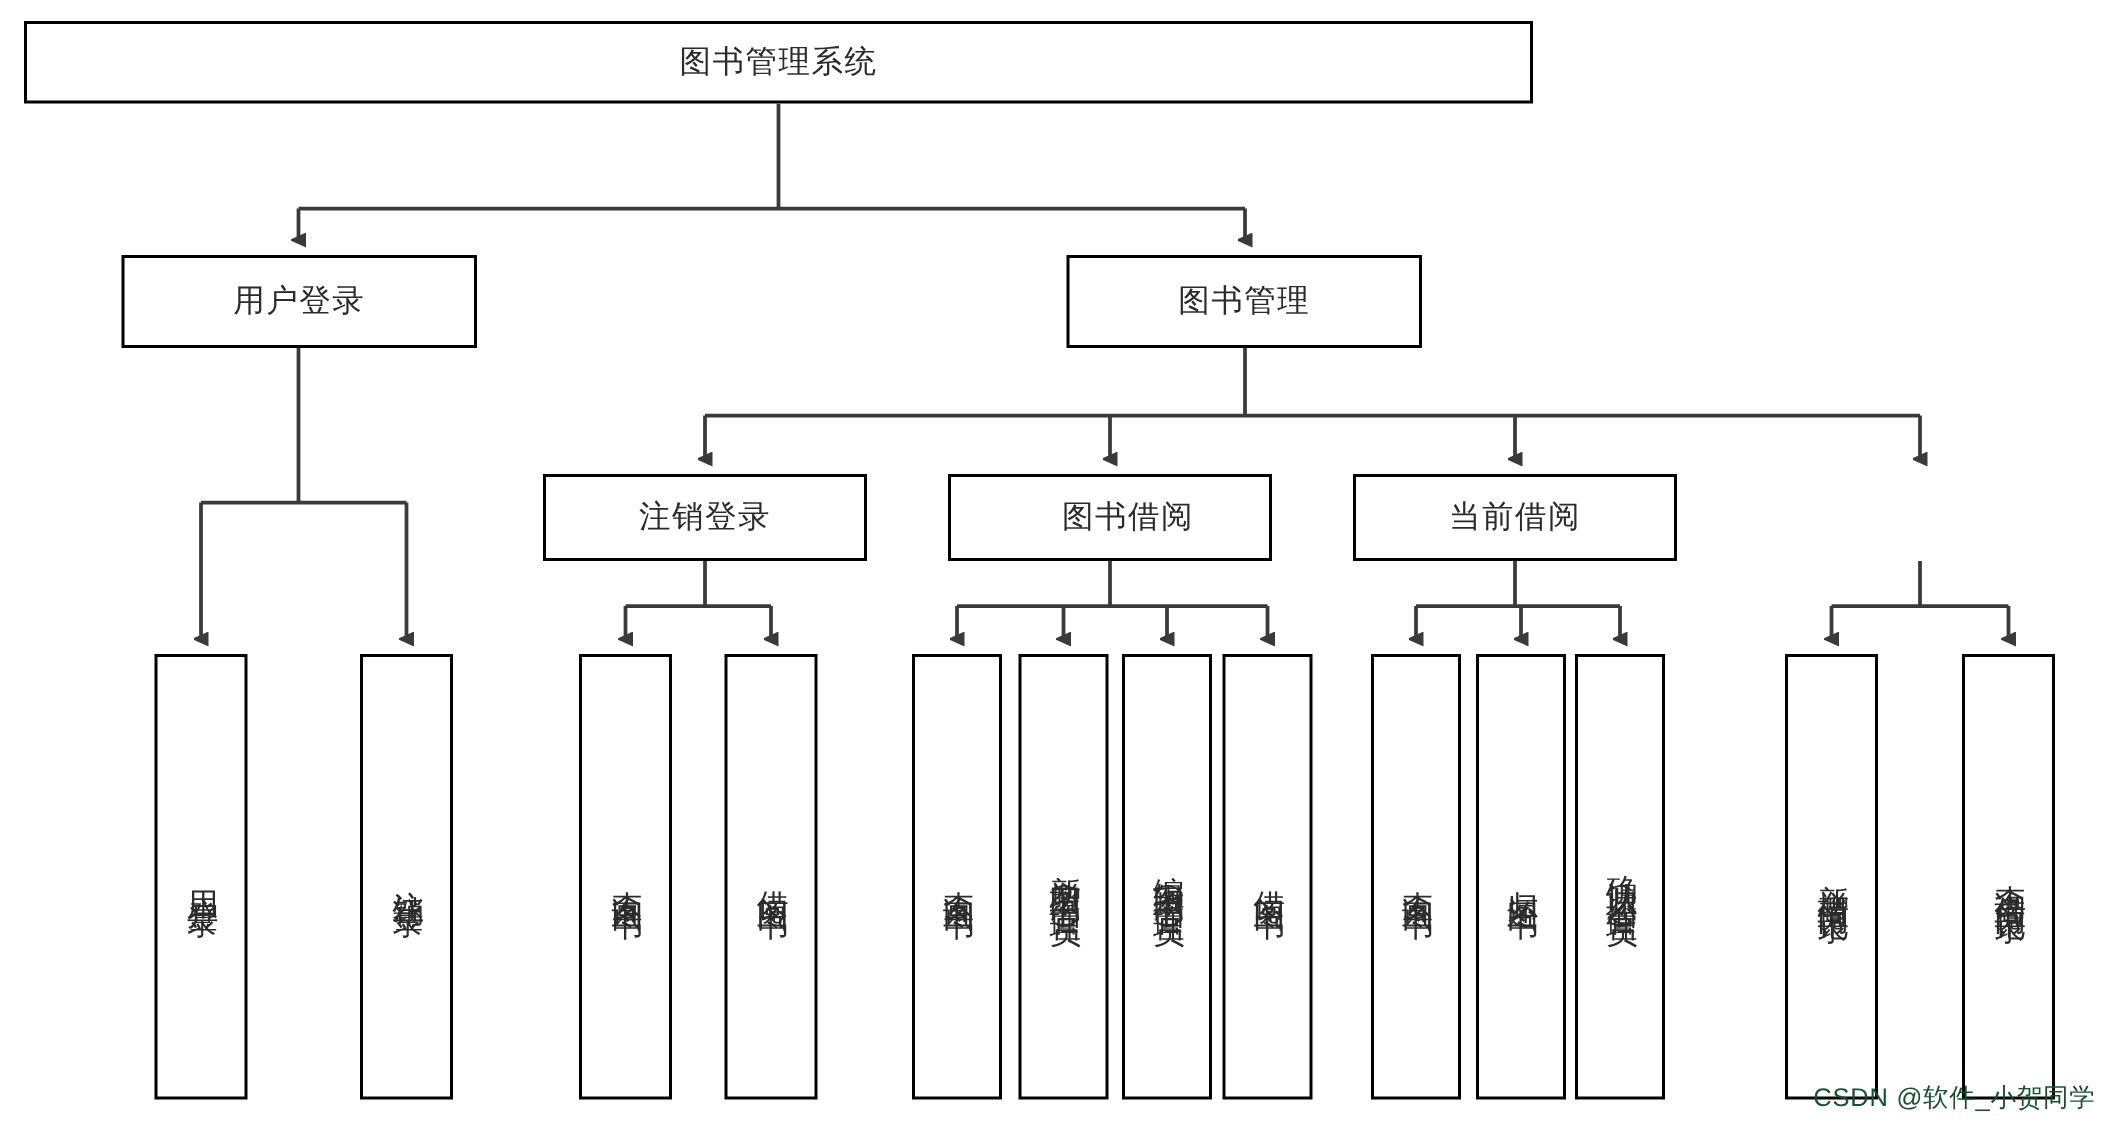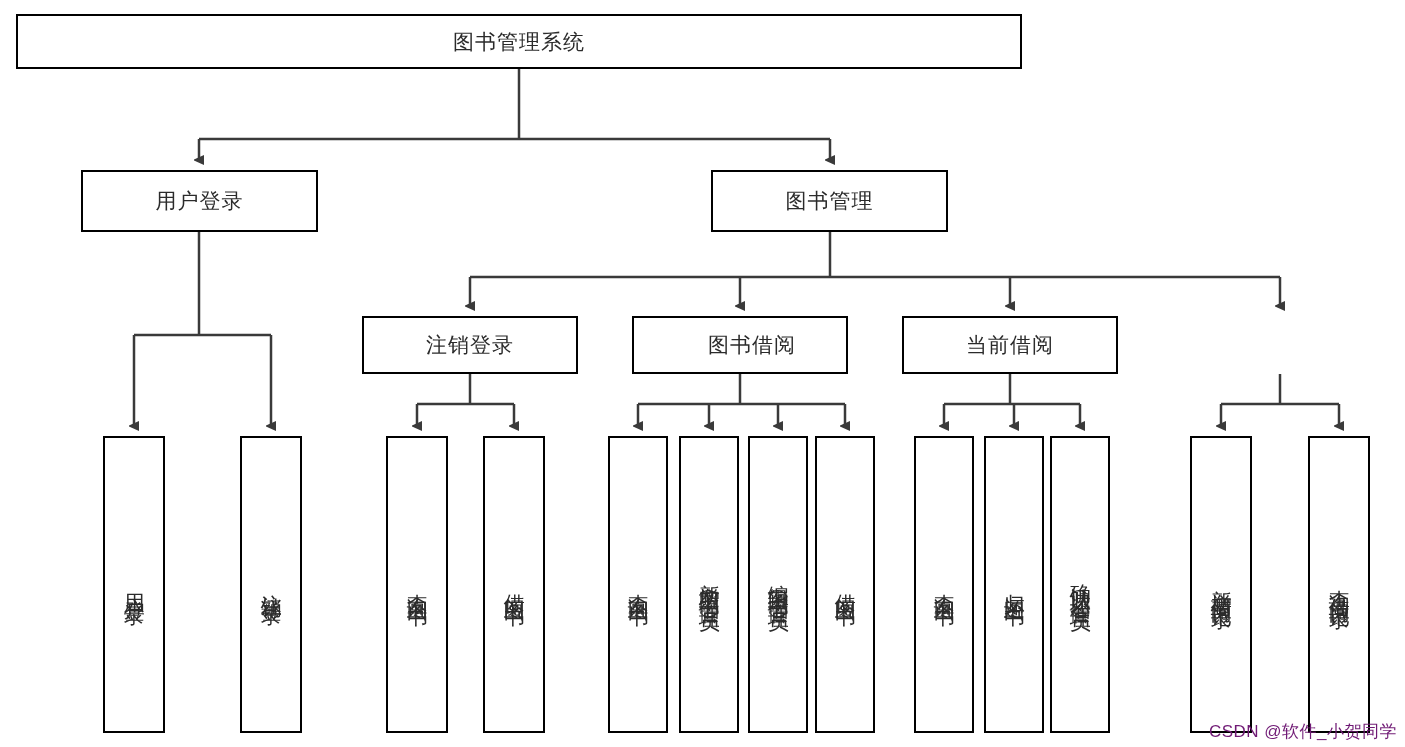--- a/index.html
+++ b/index.html
@@ -50,21 +50,21 @@
   }
   .node-label {
     display: block;
     white-space: nowrap;
   }
   #watermark {
     position: absolute;
     right: 8px;
     bottom: 4px;
     font-size: 17px;
-    color: #701a75;
+    color: #14532d;
     letter-spacing: 0.5px;
     white-space: nowrap;
   }
 </style>
 </head>
 <body>
 
 <div id="canvas">
 
   <svg class="connectors" viewBox="0 0 1405 747" xmlns="http://www.w3.org/2000/svg">

